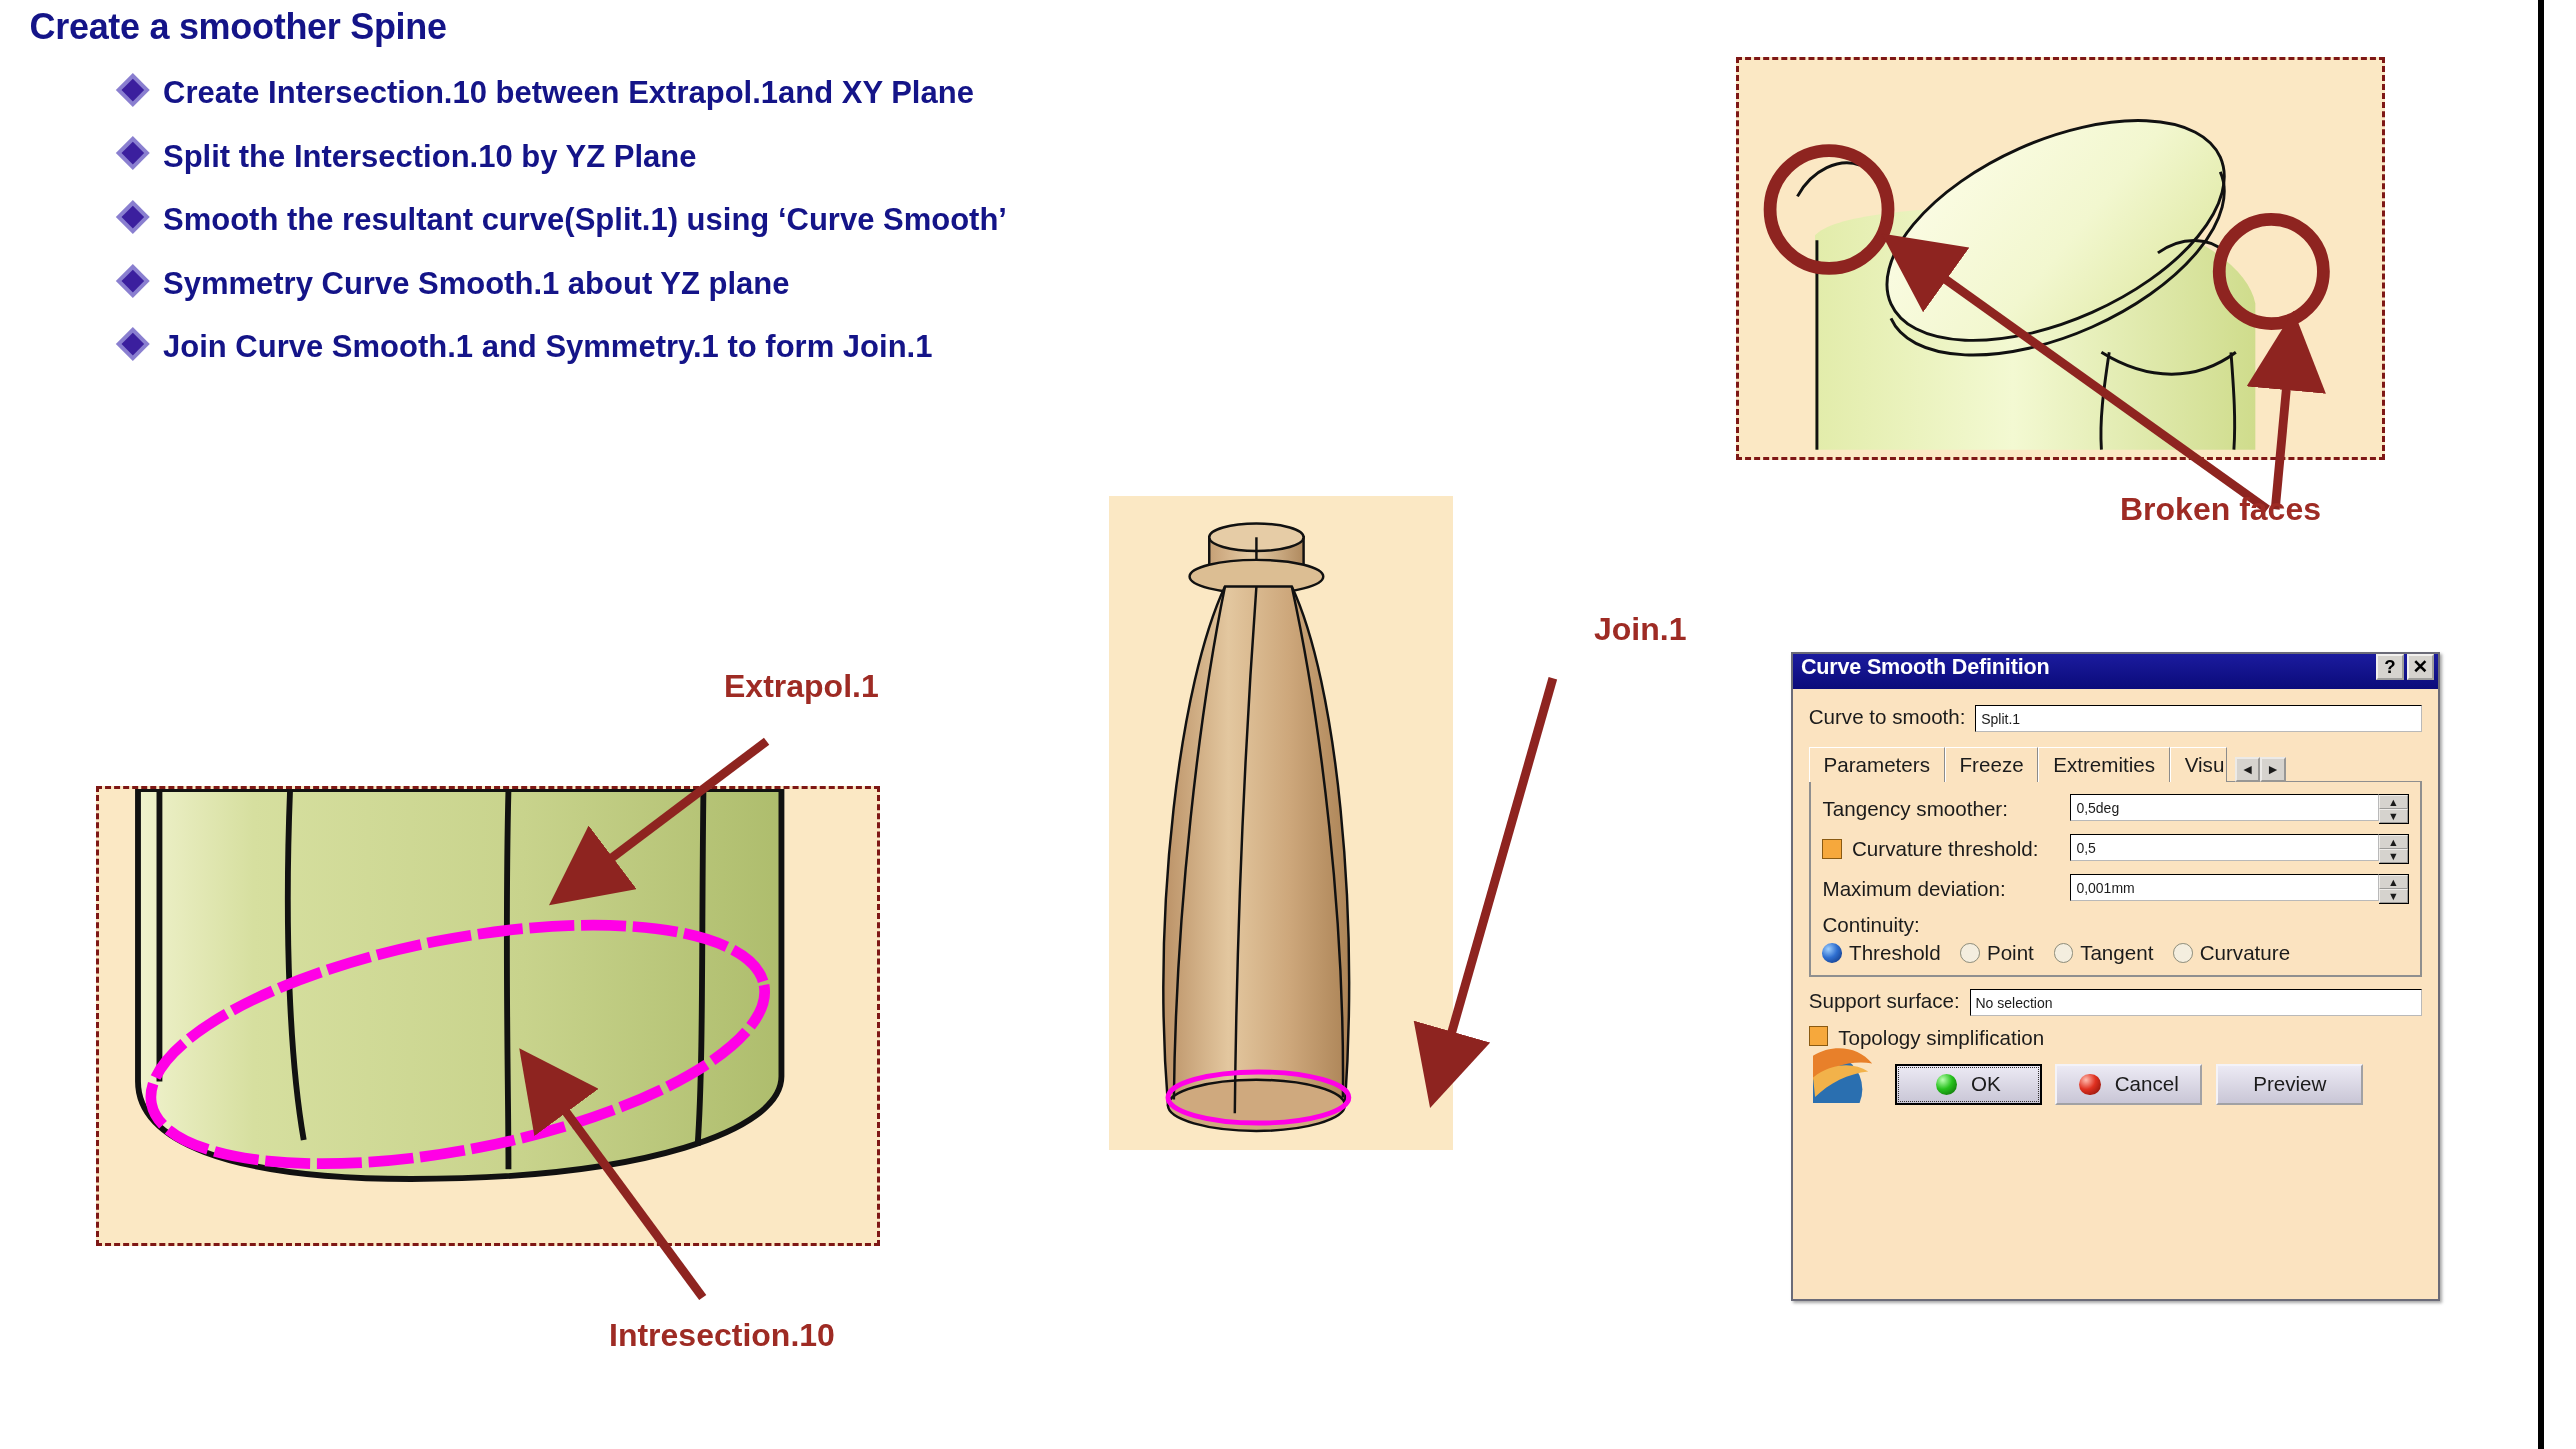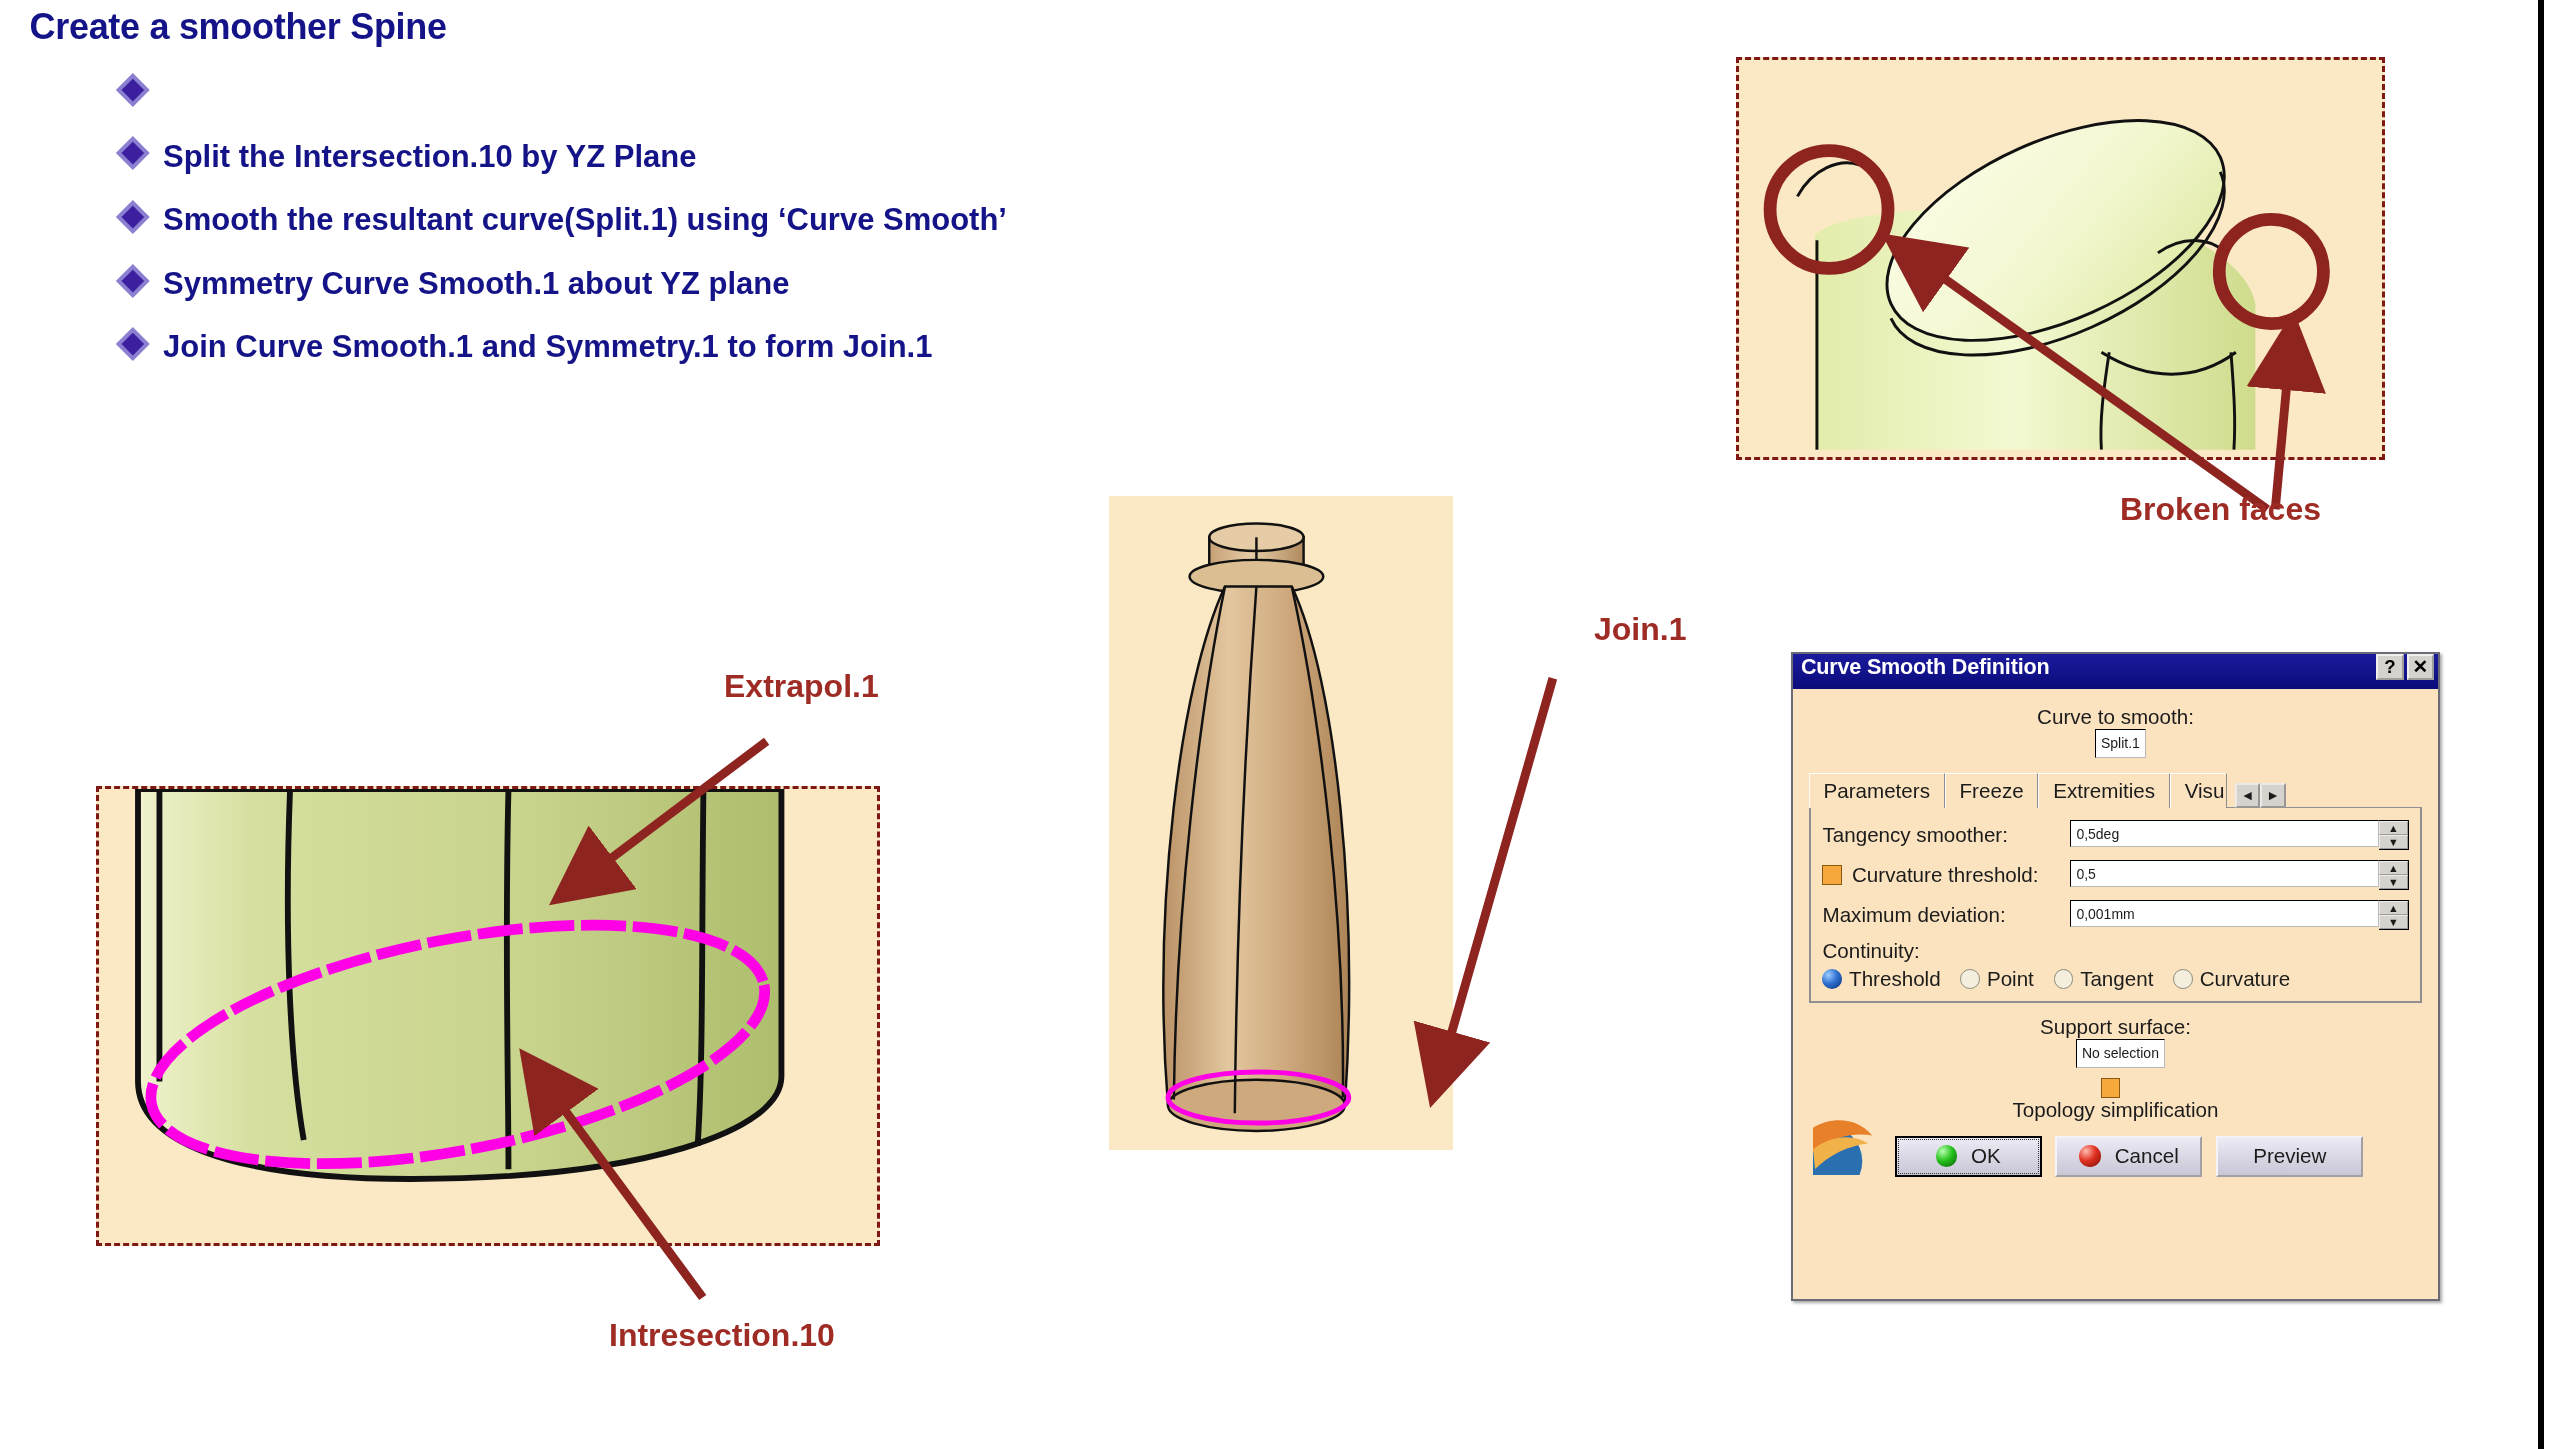--- a/index.html
+++ b/index.html
@@ -51,21 +51,21 @@
           background:#fbe3c0;border:2px solid #6b6b78;box-shadow:2px 2px 2.9px rgba(0,0,0,.35);
           box-sizing:border-box;font-size:20.6px;color:#1b1b1b;}
   #dlg-titlebar{height:35px;background:linear-gradient(180deg,#1b1b9e 0%,#0b0b7a 100%);
           display:flex;padding:0 3.9px 0 7.9px;}
   #dlg-title{color:#fff;font-weight:bold;font-size:21.6px;flex:1;white-space:nowrap;letter-spacing:-0.2px;}
   .tb-btn{width:27.5px;height:25.6px;margin-left:2.9px;background:#d6d3ce;border:2px outset #f2f0ee;
           display:flex;align-items:center;justify-content:center;font-size:18.7px;font-weight:bold;
           color:#000;box-sizing:border-box;font-family:"Liberation Sans",sans-serif;}
   #dlg-body{padding:15.7px 15.7px 0 15.7px;}
 
-  .row{display:flex;align-items:center;margin-bottom:11.8px;flex-direction:column;}
+  .row{display:flex;margin-bottom:11.8px;}
   .lbl{white-space:nowrap;}
   .txtfield{background:#ffffff;border:1px solid #000;border-right-color:#b9b9b9;
             border-bottom-color:#b9b9b9;height:27.5px;line-height:27.5px;padding:0 4.9px;
             font-size:14px;box-sizing:border-box;overflow:hidden;white-space:nowrap;}
 
   
   #tabstrip{display:flex;align-items:flex-end;height:35px;margin-top:15px;}
   .tab{padding:4.9px 13.8px 4.9px 13.8px;font-size:20.6px;white-space:nowrap;
        border-top:1px solid #fff;border-left:1px solid #fff;border-right:1px solid #8b8b8b;
        background:#fbe3c0;box-sizing:border-box;}
@@ -114,20 +114,21 @@
 <div id="slide-title">Create a smoother Spine</div>
 
 <div id="bullet-list">
   <div class="bullet-row">
     <span class="bullet-marker">
       <span class="diamond-outer">
           <span class="d1"></span>
           <span class="d2"></span>
         </span>
     </span>
+    <span class="bullet-text">Create Intersection.10 between Extrapol.1and XY Plane</span>
   </div>
   <div class="bullet-row">
     <span class="bullet-marker">
       <span class="diamond-outer">
           <span class="d1"></span>
           <span class="d2"></span>
         </span>
     </span>
     <span class="bullet-text">Split the Intersection.10 by YZ Plane</span>
   </div>

